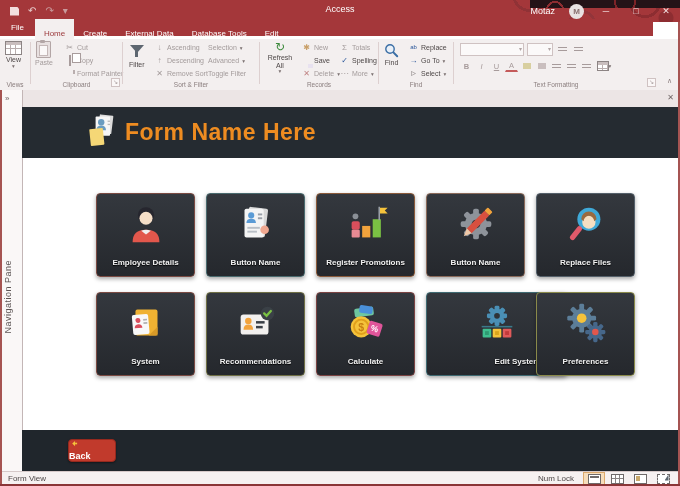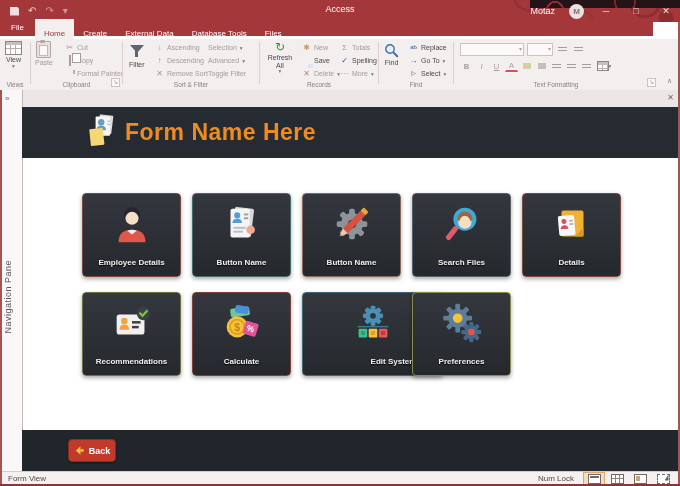--- a/index.html
+++ b/index.html
@@ -93,23 +93,23 @@
     display:flex;align-items:center;gap:5px;padding:0 14px 0 7px;font-size:8.5px;font-weight:bold;color:#3f3838;
     border-radius:2px 2px 0 0;}
   .doc-close{position:absolute;right:6px;top:3px;font-size:8px;color:#6f6565;}
 
   
   .form-header{left:22px;top:107px;width:656px;height:51px;background:#252B31;display:flex;align-items:center;}
   .form-title{font-size:23px;font-weight:bold;color:#EE8C21;letter-spacing:0.5px;margin-left:7px;}
   .form-hicon{margin-left:64px;}
   .form-footer{left:22px;top:430px;width:656px;height:41px;background:#20262C;}
   .back-btn{position:absolute;left:46px;top:9px;width:46px;height:21px;background:#C13A2C;border:1px solid #96291e;
-    border-radius:4px;display:flex;align-items:center;justify-content:center;gap:4px;
-    color:#fff;font-size:9px;font-weight:bold;box-shadow:0 1px 2px rgba(0,0,0,0.4);}
-  .grid{left:82px;top:193px;display:grid;grid-template-columns:repeat(5,97px);column-gap:13px;row-gap:15px;}
+    border-radius:4px;display:flex;align-items:flex-start;justify-content:center;gap:4px;
+    color:#fff;font-size:9px;font-weight:bold;box-shadow:0 1px 2px rgba(0,0,0,0.4);flex-direction:column;}
+  .grid{left:96px;top:193px;display:grid;grid-template-columns:repeat(5,97px);column-gap:13px;row-gap:15px;}
   .tile{width:97px;height:82px;border-radius:4px;background:linear-gradient(#34383e,#25282d);
     display:flex;flex-direction:column;align-items:center;justify-content:flex-end;
     box-shadow:0 2px 4px rgba(0,0,0,0.35);position:relative;}
   .tile-icon{position:absolute;top:7px;left:0;right:0;display:flex;justify-content:center;}
   .tile-label{font-size:8px;font-weight:bold;color:#f2f2f2;margin-bottom:9px;text-shadow:0 1px 1px #000;white-space:nowrap;}
 
   
   .statusbar{left:0;top:471px;width:680px;height:13px;background:#f6f1f1;border-top:1px solid #d6c9c9;
     display:flex;align-items:center;font-size:8px;color:#4e4848;}
   .sb-left{margin-left:8px;}
@@ -148,21 +148,21 @@
     <span class="winbtn">✕</span>
   </div>
 </div>
 
 <div class="abs tabrow nosel">
   <span class="rtab file">File</span>
   <span class="rtab active">Home</span>
   <span class="rtab">Create</span>
   <span class="rtab">External Data</span>
   <span class="rtab">Database Tools</span>
-  <span class="rtab">Files</span>
+  <span class="rtab">Edit</span>
 </div>
 
 <div class="abs ribbon nosel">
 
   <div class="rgroup" style="left:0;width:30px;">
     <div class="bigbtn" style="left:5px;">
       <span class="ic-table"></span>
       <span class="cap">View</span>
       <span class="caret">▾</span>
     </div>
@@ -388,20 +388,34 @@
         <rect x="26" y="13" width="4.5" height="2" fill="#9aa0a8"></rect>
         <rect x="26" y="17" width="4.5" height="2" fill="#9aa0a8"></rect>
         <rect x="15" y="27" width="13" height="2" fill="#b9bfc6"></rect>
         <rect x="15" y="31" width="10" height="2" fill="#b9bfc6"></rect>
         <circle cx="33" cy="30" r="4.5" fill="#f0a890"></circle>
       </svg>
     </span>
     <span class="tile-label">Button Name</span>
   </div>
 
+  <div class="tile" style="border:1px solid #8a5a3a;">
+    <span class="tile-icon">
+      <svg width="46" height="46" viewBox="0 0 48 48">
+        <circle cx="13" cy="16" r="3" fill="#8a8f96"></circle>
+        <rect x="9" y="21" width="8.5" height="9" rx="2" fill="#d94f5c"></rect>
+        <rect x="9" y="30" width="8.5" height="8" rx="1" fill="#e98a94"></rect>
+        <rect x="20" y="26" width="8.5" height="12" fill="#f2a33c"></rect>
+        <rect x="31" y="19" width="8.5" height="19" fill="#7ac143"></rect>
+        <rect x="37" y="6" width="1.6" height="14" fill="#9aa0a8"></rect>
+        <path d="M38.6 7 h8 l-3 3 3 3 h-8 z" fill="#f5c33b"></path>
+      </svg>
+    </span>
+    <span class="tile-label">Register Promotions</span>
+  </div>
 
   <div class="tile" style="border:1px solid #8a6a5a;">
     <span class="tile-icon">
       <svg width="46" height="46" viewBox="0 0 48 48">
         <g fill="#8e939a">
           <rect x="21" y="8" width="6" height="32" rx="2"></rect>
           <rect x="21" y="8" width="6" height="32" rx="2" transform="rotate(45 24 24)"></rect>
           <rect x="21" y="8" width="6" height="32" rx="2" transform="rotate(90 24 24)"></rect>
           <rect x="21" y="8" width="6" height="32" rx="2" transform="rotate(135 24 24)"></rect>
           <circle cx="24" cy="24" r="11.5"></circle>
@@ -419,38 +433,38 @@
 
   <div class="tile" style="border:1px solid #55606a;">
     <span class="tile-icon">
       <svg width="46" height="46" viewBox="0 0 48 48">
         <circle cx="27" cy="19" r="12" fill="#3fa9d8"></circle>
         <circle cx="27" cy="22" r="7" fill="#f5dfc2"></circle>
         <path d="M19 19 a8 8 0 0 1 16 0 l-2.5 2 a5.5 5.5 0 0 0 -11 0 z" fill="#9a6a3f"></path>
         <line x1="17" y1="29" x2="10" y2="38" stroke="#e05a6a" stroke-width="5.5" stroke-linecap="round"></line>
       </svg>
     </span>
-    <span class="tile-label">Search Files</span>
+    <span class="tile-label">Replace Files</span>
   </div>
 
   <div class="tile" style="border:1px solid #7a4a42;">
     <span class="tile-icon">
       <svg width="46" height="46" viewBox="0 0 48 48">
         <rect x="13" y="10" width="23" height="27" rx="2" fill="#f0b232"></rect>
         <g transform="rotate(-5 19 26)">
           <rect x="10" y="15" width="17" height="21" rx="2" fill="#f8f8f8"></rect>
           <circle cx="16" cy="21" r="2.6" fill="#d94f5c"></circle>
           <path d="M12 29 q0-4 4-4 q4 0 4 4 z" fill="#d94f5c"></path>
           <rect x="21.5" y="20" width="4" height="1.8" fill="#b0b0b0"></rect>
           <rect x="21.5" y="23.5" width="4" height="1.8" fill="#b0b0b0"></rect>
         </g>
         <path d="M36 37 h-9 l9-9 z" fill="#d89a28"></path>
       </svg>
     </span>
-    <span class="tile-label">Details</span>
+    <span class="tile-label">System</span>
   </div>
 
   <div class="tile" style="border:1px solid #6f6f45;">
     <span class="tile-icon">
       <svg width="46" height="46" viewBox="0 0 48 48">
         <rect x="8" y="15" width="29" height="21" rx="3" fill="#f2f0ee"></rect>
         <circle cx="16" cy="22" r="3.4" fill="#f2a33c"></circle>
         <path d="M11 31 q0-5.5 5-5.5 q5 0 5 5.5 z" fill="#f2a33c"></path>
         <rect x="24" y="22" width="9" height="2.6" fill="#3a3f46"></rect>
         <rect x="24" y="27" width="7" height="2.6" fill="#3a3f46"></rect>

